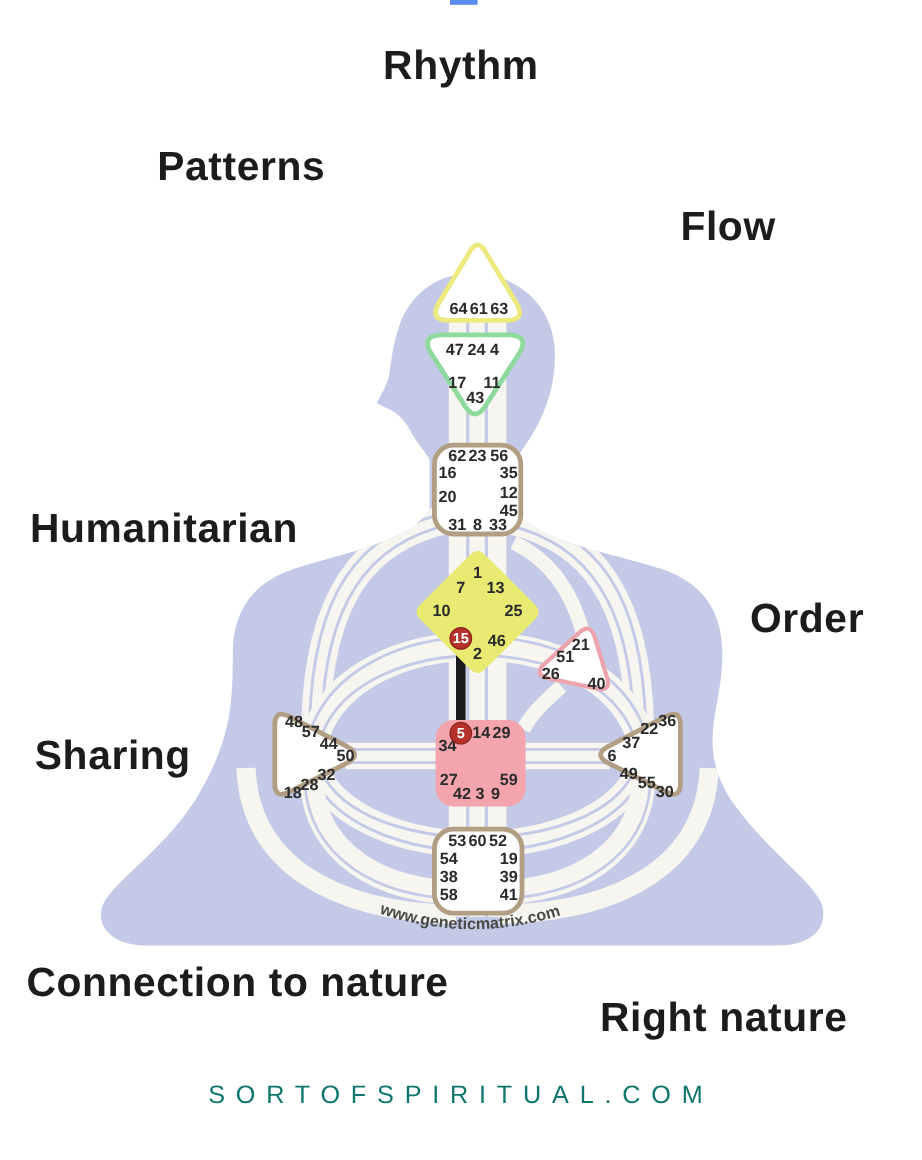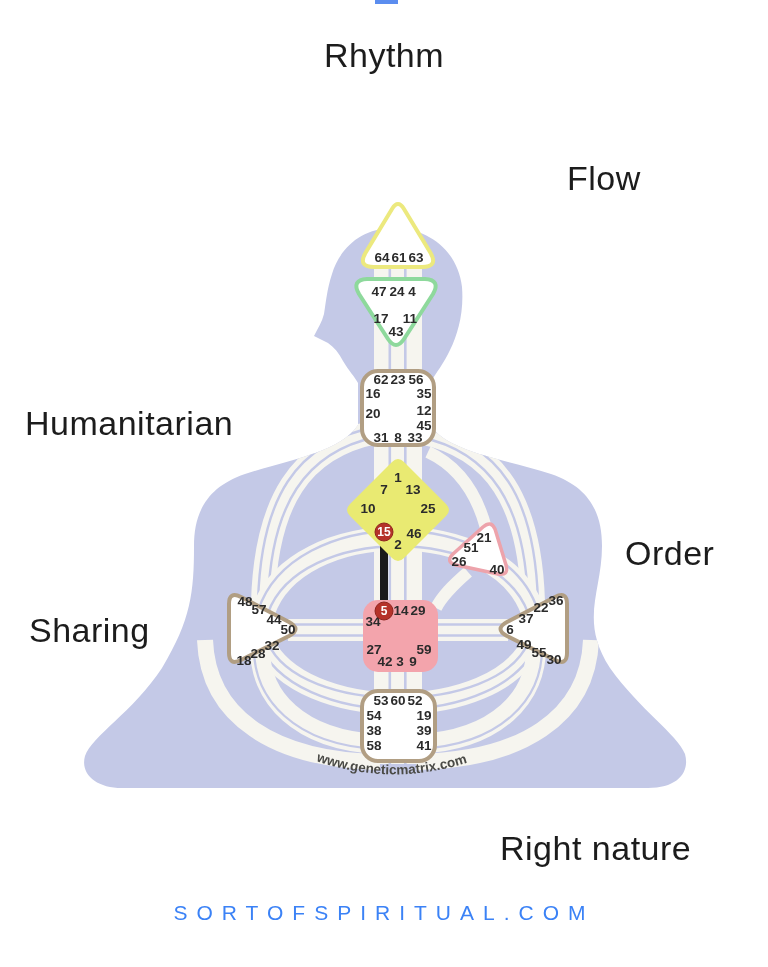--- a/index.html
+++ b/index.html
@@ -1,48 +1,50 @@
 <!DOCTYPE html>
 <html><head>
 <meta charset="utf-8">
 <style>
   html,body{margin:0;padding:0;background:#ffffff;}
   #page{position:relative;width:768px;height:967px;background:#ffffff;overflow:hidden;
         font-family:"Liberation Sans", sans-serif;}
   .top-accent{position:absolute;left:375px;top:0;width:23px;height:4px;background:#5b8def;}
-  .kw{position:absolute;color:#1c1c1c;font-size:34px;font-weight:400;letter-spacing:0.5px;white-space:nowrap;}
+  .kw{position:absolute;color:#1c1c1c;font-size:34px;font-weight:700;letter-spacing:0.5px;white-space:nowrap;}
   .kw-rhythm{left:0;right:0;top:36px;text-align:center;}
   .kw-patterns{left:131px;top:120px;}
-  .kw-flow{left:567px;top:159px;text-align:right;}
+  .kw-flow{left:567px;top:170px;text-align:right;}
   .kw-extremes{left:103px;top:270px;}
   .kw-abundance{left:545px;top:336px;}
-  .kw-humanitarian{left:25px;top:404px;}
-  .kw-order{left:625px;top:534px;}
+  .kw-humanitarian{left:25px;top:422px;}
+  .kw-order{left:625px;top:497px;}
   .kw-sharing{left:29px;top:611px;}
   .kw-connection{left:22px;top:800px;}
   .kw-righttiming{left:500px;top:829px;}
-  .footer{position:absolute;left:0;right:0;top:901px;text-align:center;color:#3b82f6;
+  .footer{position:absolute;left:0;right:0;top:901px;text-align:center;color:#0f766e;
           font-size:21px;letter-spacing:9px;font-weight:400;}
   svg{position:absolute;left:0;top:0;}
   .gate{font-family:"Liberation Sans", sans-serif;font-size:13.5px;font-weight:700;fill:#2b2b2b;}
   .gate-hl{font-family:"Liberation Sans", sans-serif;font-size:12px;font-weight:700;fill:#ffffff;}
   .wm{font-family:"Liberation Sans", sans-serif;font-size:13.5px;font-weight:700;fill:#4a4a46;}
 </style>
 </head>
 <body>
 
 <div id="page">
 
   <div class="top-accent"></div>
 
   <div class="kw kw-rhythm">Rhythm</div>
+  <div class="kw kw-patterns">Patterns</div>
   <div class="kw kw-flow">Flow</div>
   <div class="kw kw-humanitarian">Humanitarian</div>
   <div class="kw kw-order">Order</div>
   <div class="kw kw-sharing">Sharing</div>
+  <div class="kw kw-connection">Connection to nature</div>
   <div class="kw kw-righttiming">Right nature</div>
 
   <svg width="768" height="967" viewBox="0 0 768 967">
     <defs>
       <clipPath id="bodyClip">
         <path d="M 393 228
                  C 360 228 339 250 332 274
                  C 327 289 326 302 324 314
                  C 322 322 318 328 314 336
                  L 328 343

